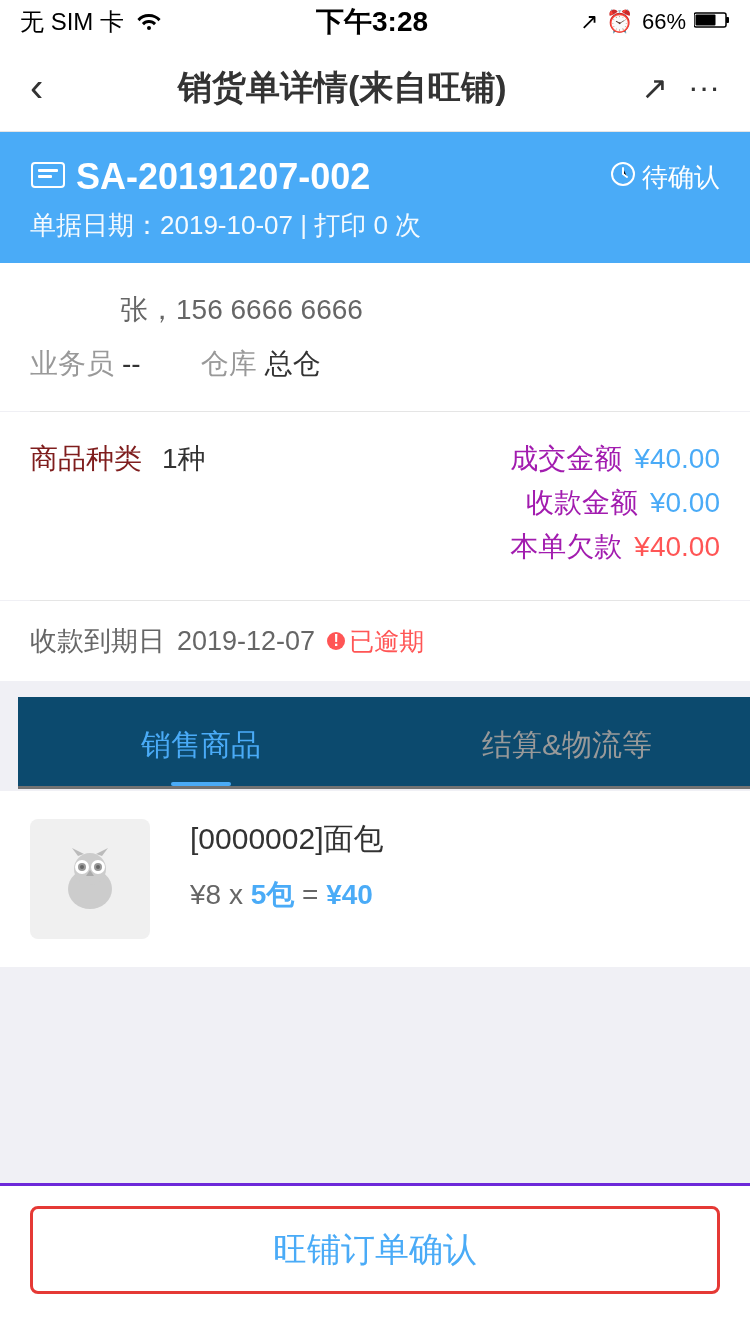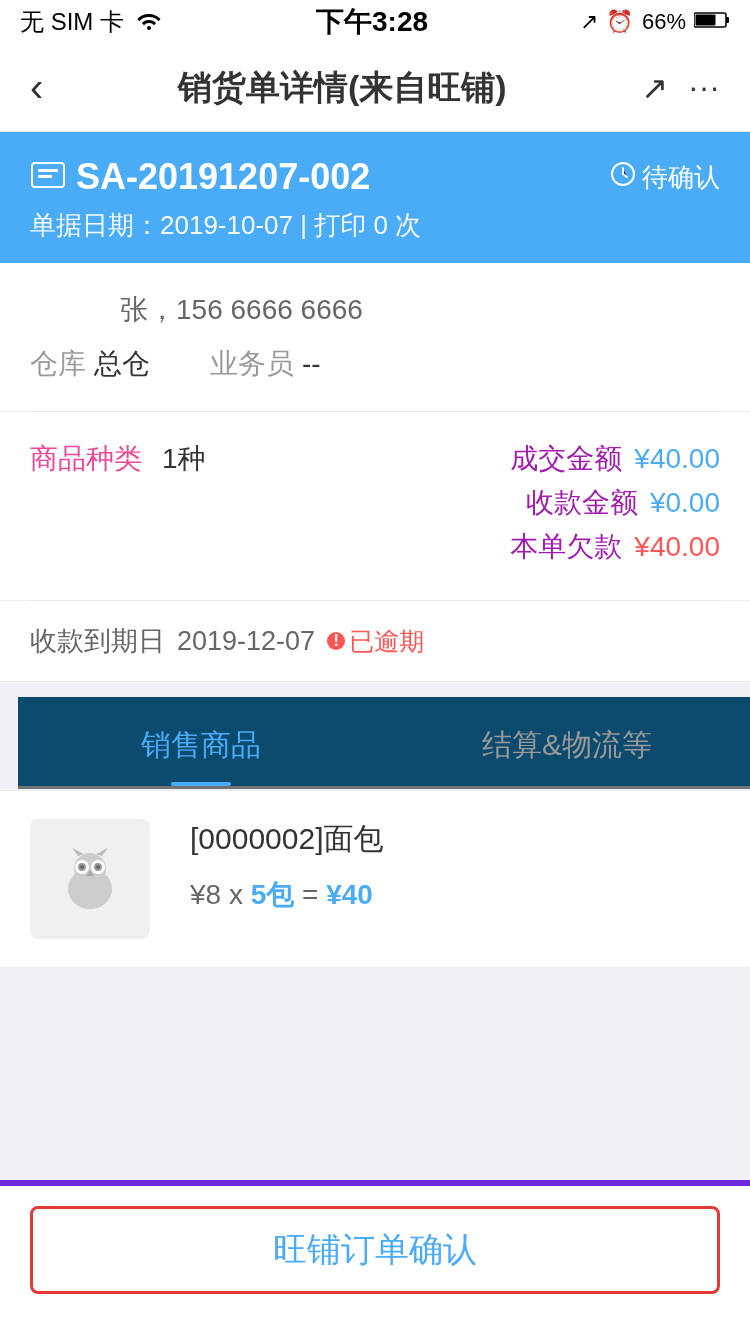--- a/index.html
+++ b/index.html
@@ -158,21 +158,21 @@
     .summary-row {
       display: flex;
       justify-content: space-between;
       margin-bottom: 6px;
     }
     .summary-top {
       display: flex;
       justify-content: space-between;
       align-items: flex-start;
     }
-    .summary-left { font-size: 28px; color: #ec4899; }
+    .summary-left { font-size: 28px; color: #7f1d1d; }
     .summary-left-value { font-size: 28px; color: #333; }
     .summary-right-block { text-align: right; }
     .summary-right-row {
       display: flex;
       justify-content: flex-end;
       align-items: center;
       gap: 12px;
       margin-bottom: 6px;
       font-size: 28px;
     }
@@ -296,21 +296,21 @@
     }
 
     
     .bottom-bar {
       position: fixed;
       bottom: 0;
       left: 0;
       width: 750px;
       background: #fff;
       padding: 20px 30px 40px;
-      border-top: 6px solid #6d28d9;
+      border-top: 3px solid #6d28d9;
     }
     .confirm-btn {
       width: 100%;
       height: 88px;
       border: 3px solid #e53935;
       border-radius: 8px;
       background: #fff;
       color: #4AABF7;
       font-size: 34px;
       font-weight: 500;
@@ -386,26 +386,26 @@
         <span>待确认</span>
       </div>
     </div>
     <div class="order-date">单据日期：2019-10-07 | 打印 0 次</div>
   </div>
 
   <div class="customer-card">
     <div class="customer-info">张，156 6666 6666</div>
     <div class="customer-meta">
       <div class="meta-item">
+        <span class="meta-label">业务员</span>
+        <span class="meta-value">--</span>
+      </div>
+      <div class="meta-item">
         <span class="meta-label">仓库</span>
         <span class="meta-value">总仓</span>
-      </div>
-      <div class="meta-item">
-        <span class="meta-label">业务员</span>
-        <span class="meta-value">--</span>
       </div>
     </div>
   </div>
 
   <div class="thin-divider"></div>
 
   <div class="order-summary">
     <div class="summary-top">
       <div>
         <div class="summary-row">

